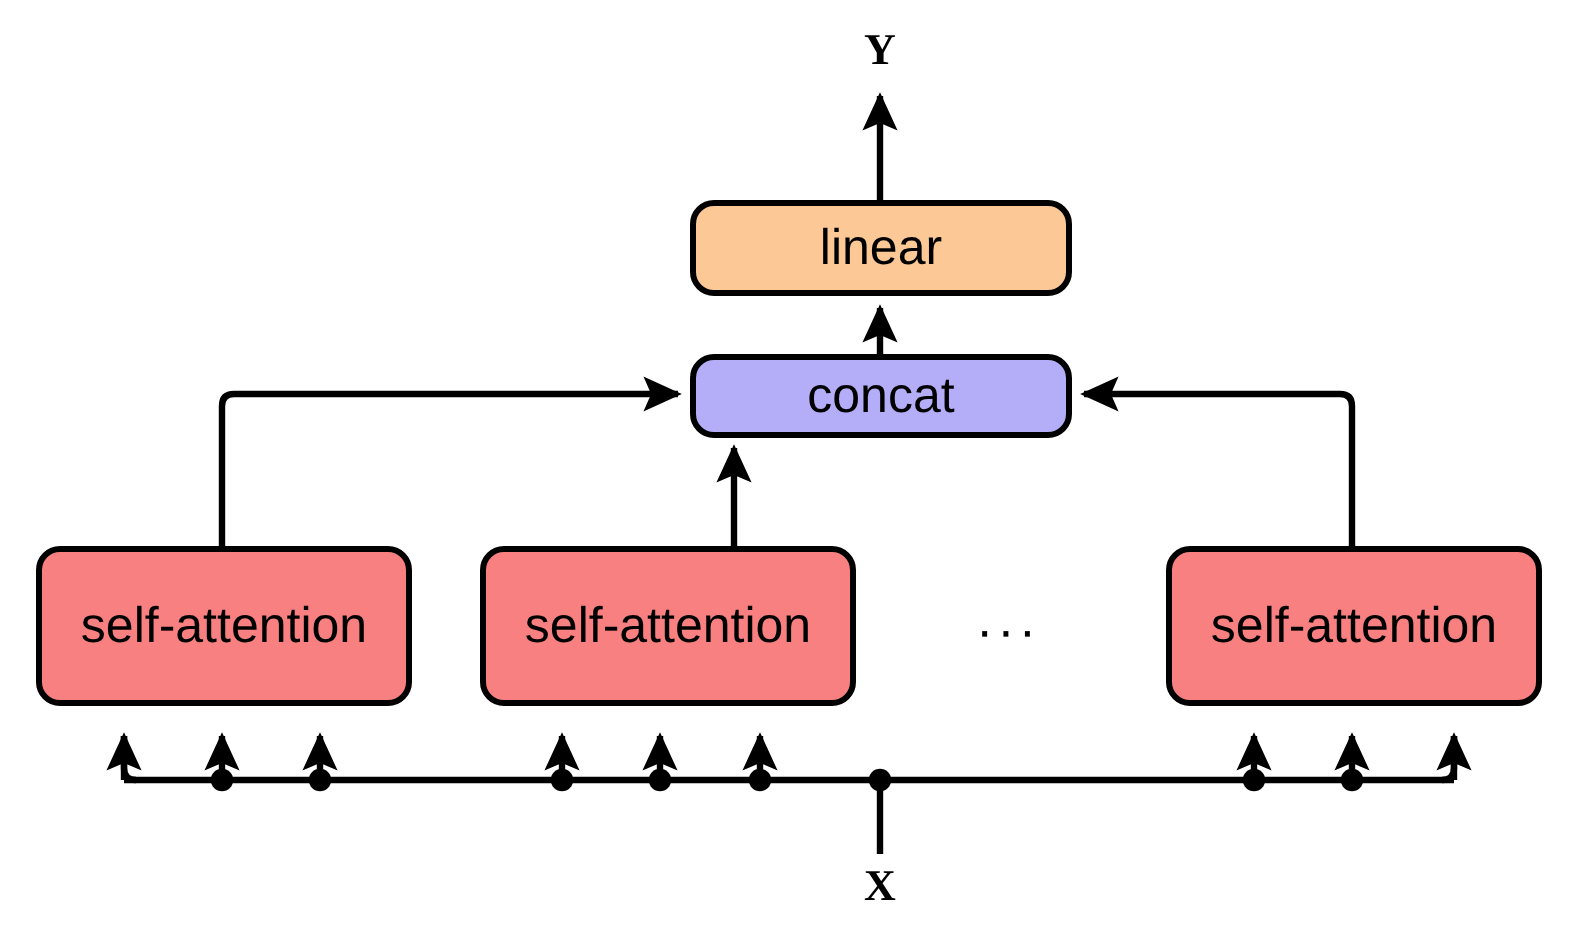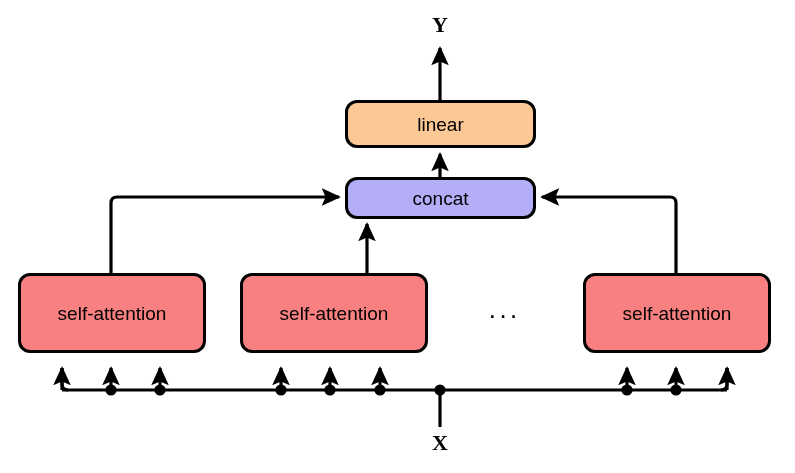--- a/index.html
+++ b/index.html
@@ -24,21 +24,21 @@
   }
   .node {
     position: absolute;
     box-sizing: border-box;
     border: 3px solid #000000;
     border-radius: 12px;
     display: flex;
     align-items: center;
     justify-content: center;
     font-family: "Liberation Sans", sans-serif;
-    font-size: 19px;
+    font-size: 25px;
     color: #000000;
     line-height: 1;
     white-space: nowrap;
   }
   .io-label {
     position: absolute;
     font-family: "Liberation Serif", serif;
     font-weight: bold;
     font-size: 22px;
     color: #000000;

